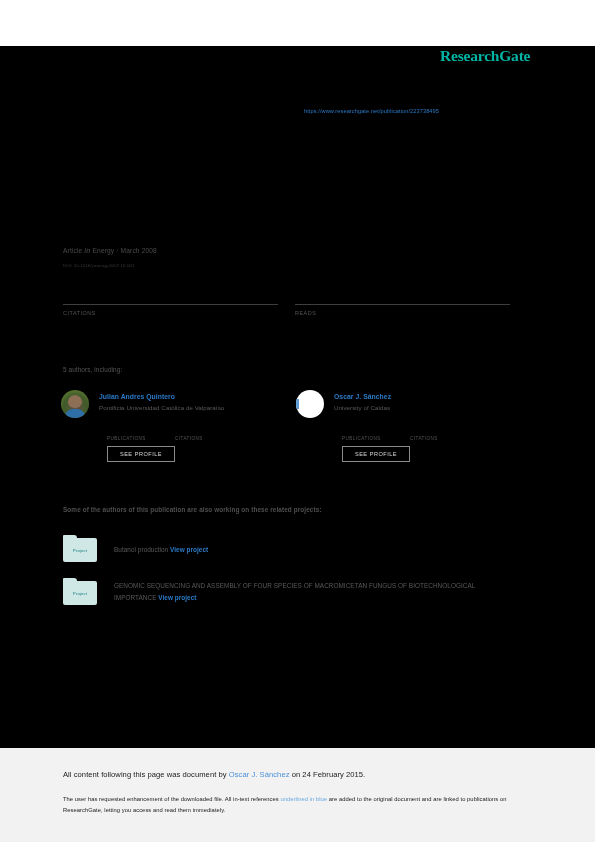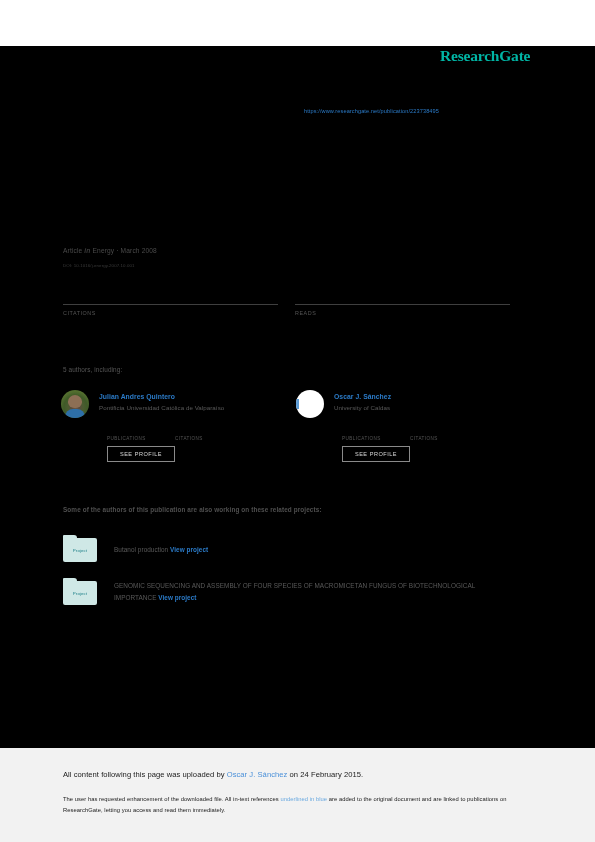--- a/index.html
+++ b/index.html
@@ -464,20 +464,20 @@
       </div>
     </div>
     <div class="project-text">
       <span>GENOMIC SEQUENCING AND ASSEMBLY OF FOUR SPECIES OF MACROMICETAN FUNGUS OF BIOTECHNOLOGICAL IMPORTANCE </span><a class="view-link">View project</a>
     </div>
   </div>
 
   <div class="footer-band"></div>
 
   <div class="footer-line1">
-    <span>All content following this page was uploaded by </span><a class="author-link">Oscar J. Sánchez</a><span> on 24 February 2015.</span>
+    <span>All content following this page was document by </span><a class="author-link">Oscar J. Sánchez</a><span> on 24 February 2015.</span>
   </div>
 
   <div class="footer-line2">
     <span>The user has requested enhancement of the downloaded file. All in-text references </span><span class="blue-underlined">underlined in blue</span><span> are added to the original document and are linked to publications on ResearchGate, letting you access and read them immediately.</span>
   </div>
 
 </div>
 
 </body></html>

